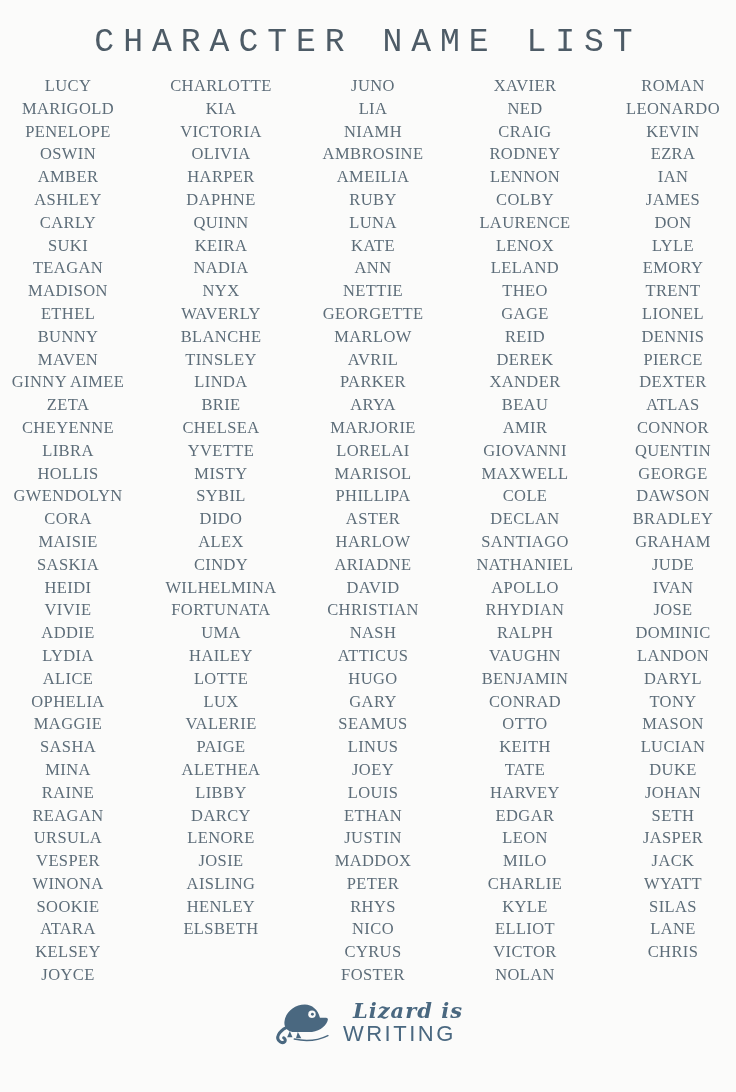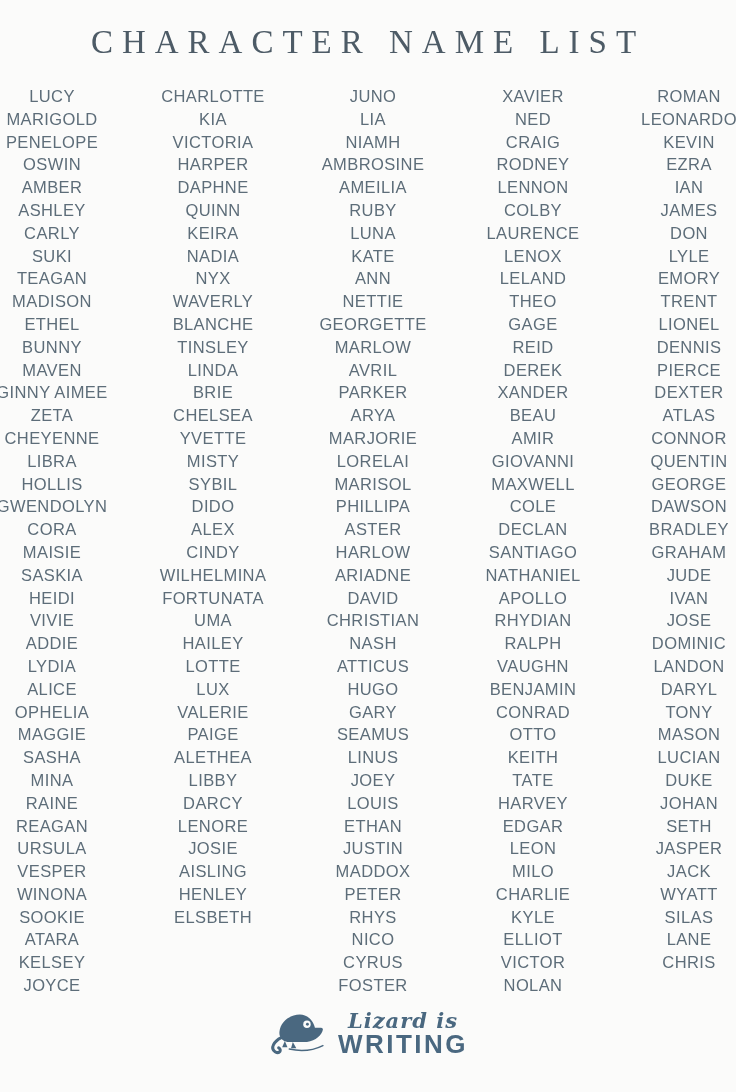--- a/index.html
+++ b/index.html
@@ -19,29 +19,30 @@
     flex-direction: column;
   }
   .page-title {
     margin: 0;
     padding-top: 24px;
     text-align: center;
     font-size: 33px;
     font-weight: 400;
     letter-spacing: 9px;
     color: #4d5b66;
-    font-family: Liberation Serif, serif;
+    font-family: Liberation Mono, monospace;
   }
   .columns {
-    margin-top: 24px;
+    margin-top: 14px;
     flex: 0 0 auto;
     display: grid;
     grid-template-columns: 152px 146px 150px 146px 142px;
     justify-content: center;
-    column-gap: 12px;
+    column-gap: 4px;
+    font-family: Liberation Serif, serif;
   }
   .name-column {
     display: flex;
     flex-direction: column;
   }
   .name {
     height: 22.8px;
     line-height: 22.8px;
     text-align: center;
     font-size: 16.5px;
@@ -72,22 +73,22 @@
     font-family: "DejaVu Serif", serif;
     font-style: italic;
     font-weight: 700;
     font-size: 21px;
     line-height: 20px;
     margin-left: 10px;
     letter-spacing: 1px;
   }
   .logo-line2 {
     font-family: "Liberation Sans", sans-serif;
-    font-weight: 700;
-    font-size: 26px;
+    font-weight: 400;
+    font-size: 22px;
     line-height: 26px;
     letter-spacing: 2.5px;
   }
 </style>
 </head>
 <body>
 
 <div class="page">
 
   <h1 class="page-title">CHARACTER NAME LIST</h1>
@@ -132,20 +133,21 @@
         <div class="name">WINONA</div>
         <div class="name">SOOKIE</div>
         <div class="name">ATARA</div>
         <div class="name">KELSEY</div>
         <div class="name">JOYCE</div>
       </div>
     <div class="name-column">
         <div class="name">CHARLOTTE</div>
         <div class="name">KIA</div>
         <div class="name">VICTORIA</div>
+        <div class="name">OLIVIA</div>
         <div class="name">HARPER</div>
         <div class="name">DAPHNE</div>
         <div class="name">QUINN</div>
         <div class="name">KEIRA</div>
         <div class="name">NADIA</div>
         <div class="name">NYX</div>
         <div class="name">WAVERLY</div>
         <div class="name">BLANCHE</div>
         <div class="name">TINSLEY</div>
         <div class="name">LINDA</div>

